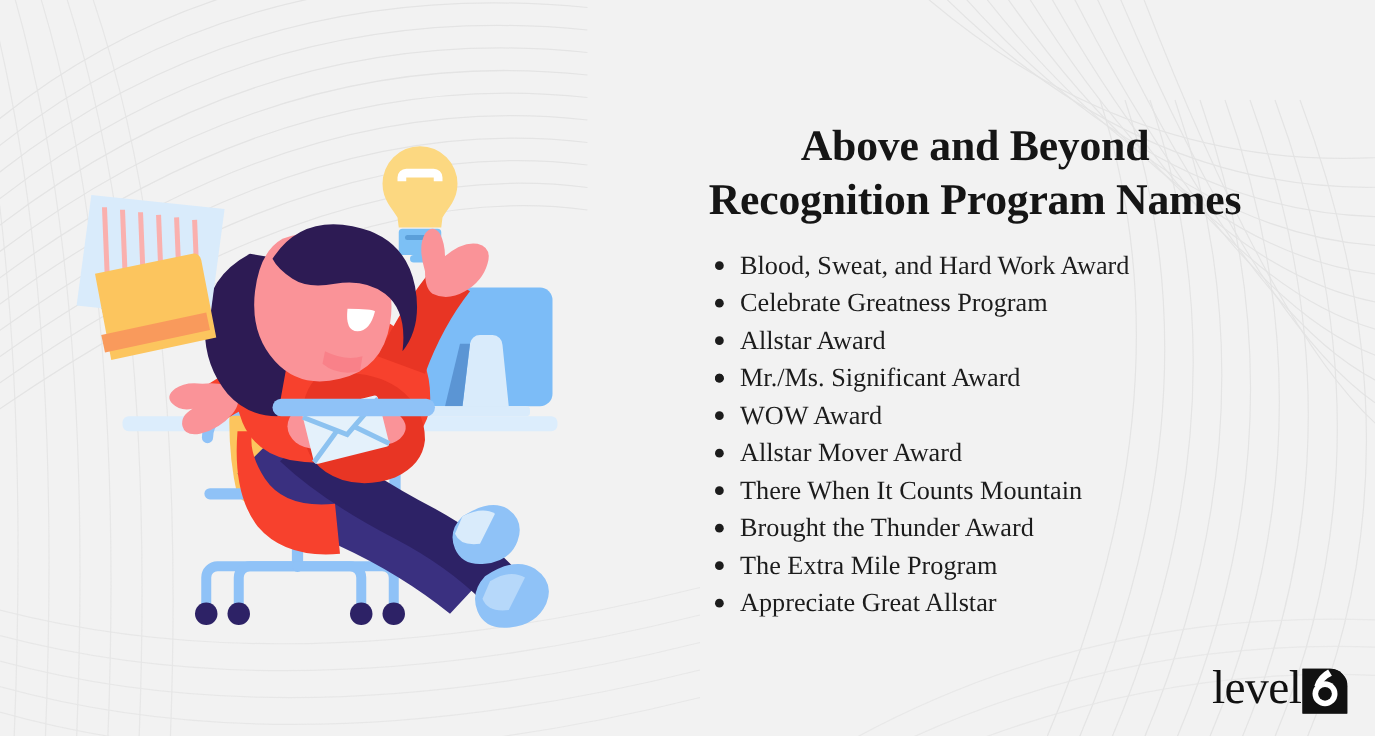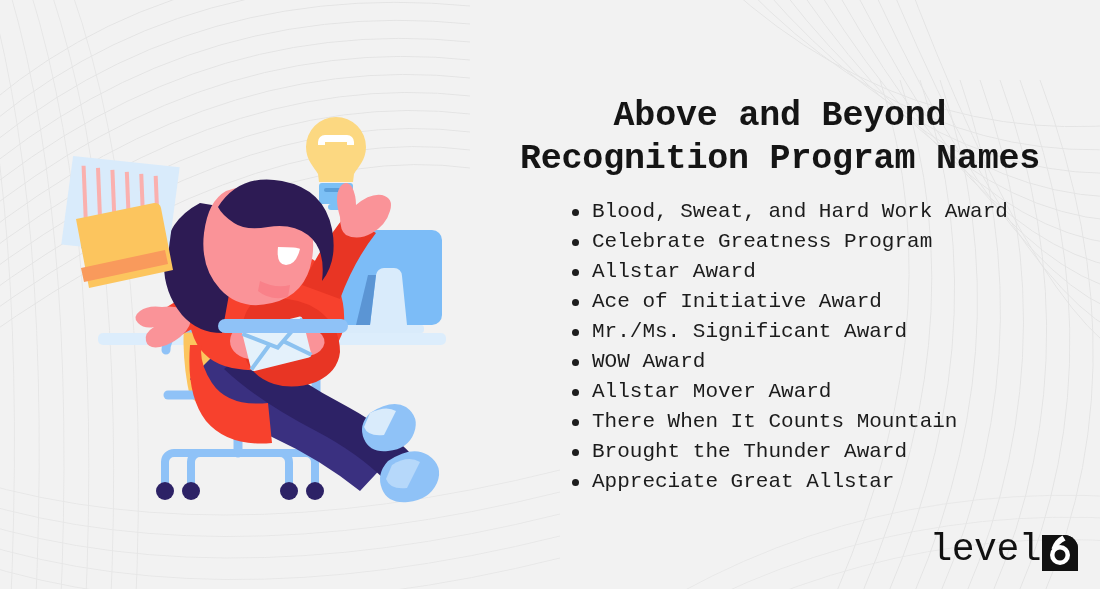--- a/index.html
+++ b/index.html
@@ -6,21 +6,21 @@
     margin: 0;
     padding: 0;
     background: #ffffff;
   }
   #canvas {
     position: relative;
     width: 1100px;
     height: 589px;
     overflow: hidden;
     background: #f2f2f2;
-    font-family: Liberation Mono, monospace;
+    font-family: Liberation Serif, serif;
   }
   
   #bg-pattern {
     position: absolute;
     inset: 0;
     width: 1100px;
     height: 589px;
     pointer-events: none;
   }
   
@@ -299,26 +299,27 @@
 
     <h1 id="title">
       <span class="line">Above and Beyond</span>
       <span class="line">Recognition Program Names</span>
     </h1>
 
     <ul id="award-list">
       <li><span class="bullet"></span><span>Blood, Sweat, and Hard Work Award</span></li>
       <li><span class="bullet"></span><span>Celebrate Greatness Program</span></li>
       <li><span class="bullet"></span><span>Allstar Award</span></li>
-      <li><span class="bullet"></span><span>Ace of Initiative Award</span></li>
+      <li><span class="bullet"></span></li>
       <li><span class="bullet"></span><span>Mr./Ms. Significant Award</span></li>
       <li><span class="bullet"></span><span>WOW Award</span></li>
       <li><span class="bullet"></span><span>Allstar Mover Award</span></li>
       <li><span class="bullet"></span><span>There When It Counts Mountain</span></li>
       <li><span class="bullet"></span><span>Brought the Thunder Award</span></li>
+      <li><span class="bullet"></span><span>The Extra Mile Program</span></li>
       <li><span class="bullet"></span><span>Appreciate Great Allstar</span></li>
     </ul>
 
   </div>
 
   <div id="logo">
     <span id="logo-word">level</span>
     <svg id="logo-mark" width="40" height="40" viewBox="0 0 40 40">
       <path d="M4,4 h22 a14,14 0 0 1 14,14 v22 h-36 a0,0 0 0 1 0,0 z" fill="#111111"></path>
       <path d="M4,4 h22 a14,14 0 0 1 14,14 v22 h-36 z" fill="#111111"></path>

